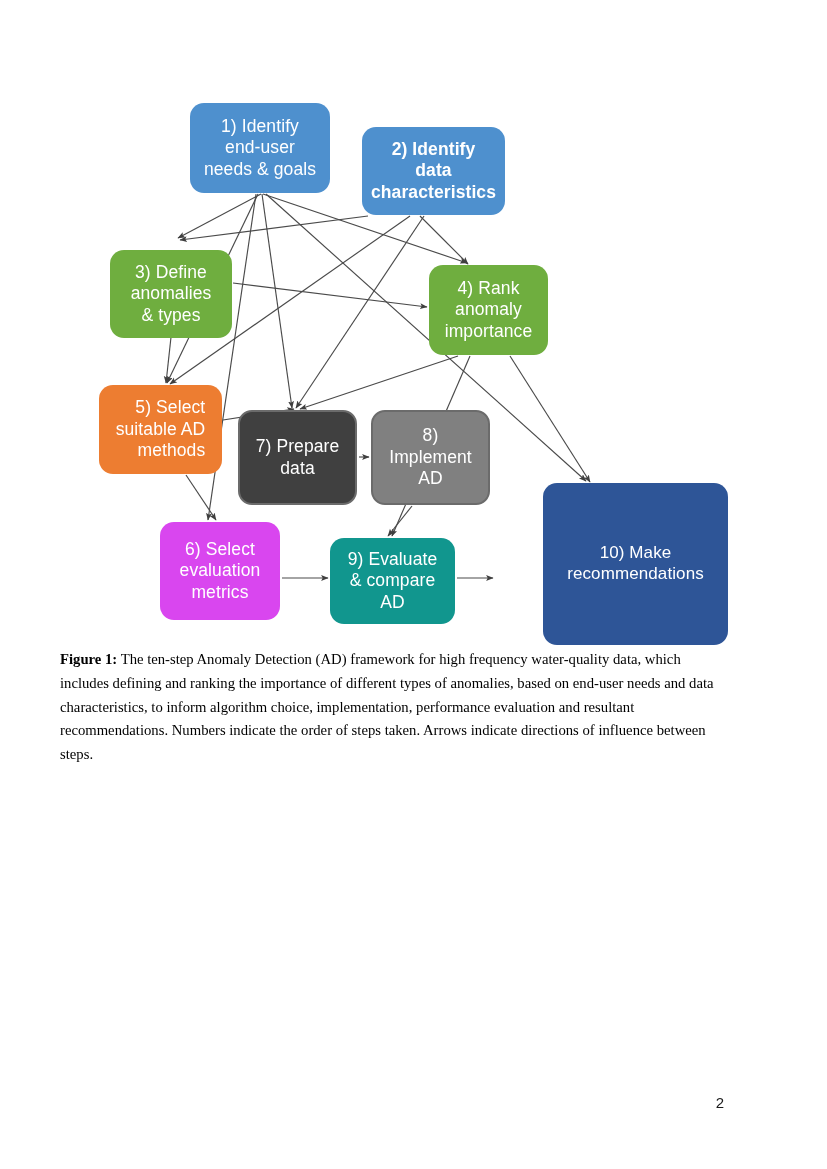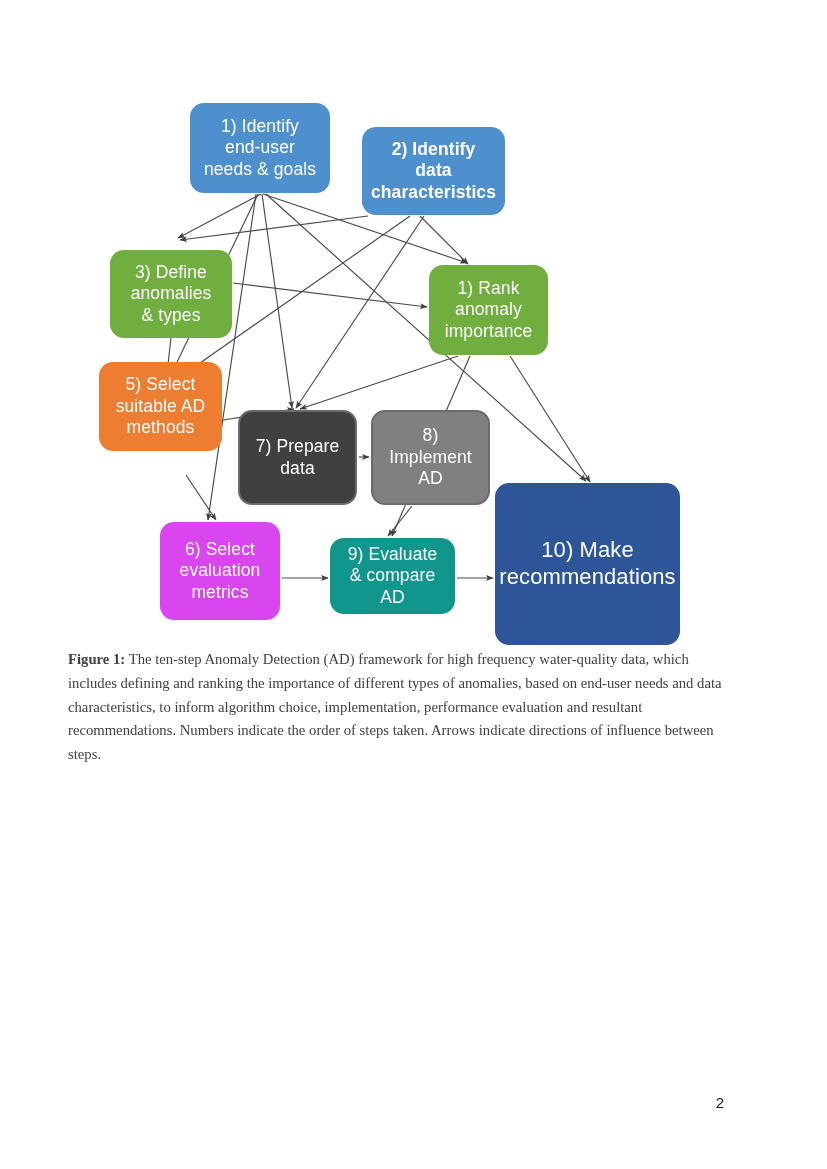--- a/index.html
+++ b/index.html
@@ -50,36 +50,36 @@
     color: #ffffff;
     font-family: "Liberation Sans", sans-serif;
     font-weight: 400;
     line-height: 1.22;
     border-radius: 14px;
     padding: 2px 12px;
     white-space: pre-line;
     letter-spacing: 0.1px;
   }
   .node.md { font-size: 17.5px; }
-  .node.lg { font-size: 22px; }
+  .node.lg { font-size: 17px; margin-left: 48px; }
 
   .node-gray {
     border: 2px solid #6b6b6b;
   }
 
   
   #caption {
     position: absolute;
-    left: 68px;
+    left: 60px;
     top: 648px;
     width: 662px;
     font-family: "Liberation Serif", serif;
     font-size: 14.7px;
     line-height: 1.62;
-    color: #404040;
+    color: #000000;
     text-align: left;
   }
   #caption b {
     font-weight: bold;
   }
 
   #page-number {
     position: absolute;
     left: 700px;
     top: 1094px;
@@ -131,35 +131,35 @@
     <div id="node-layer">
         <div class="node md" style="left: 190px; top: 103px; width: 140px; height: 90px; background: rgb(78, 144, 206);">1) Identify
 end-user
 needs &amp; goals</div>
         <div class="node md" style="left: 362px; top: 127px; width: 143px; height: 88px; background: rgb(78, 144, 206); font-weight: bold;">2) Identify
 data
 characteristics</div>
         <div class="node md" style="left: 110px; top: 239px; width: 122px; height: 88px; background: rgb(111, 174, 63); margin-top: 11px;">3) Define
 anomalies
 &amp; types</div>
-        <div class="node md" style="left: 429px; top: 265px; width: 119px; height: 90px; background: rgb(111, 174, 63);">1) Rank
+        <div class="node md" style="left: 429px; top: 265px; width: 119px; height: 90px; background: rgb(111, 174, 63);">4) Rank
 anomaly
 importance</div>
-        <div class="node md" style="left: 99px; top: 362px; width: 123px; height: 89px; background: rgb(237, 125, 49);">5) Select
+        <div class="node md" style="left: 99px; top: 385px; width: 123px; height: 89px; background: rgb(237, 125, 49); text-align: right;">5) Select
 suitable AD
 methods</div>
         <div class="node md" style="left: 160px; top: 522px; width: 120px; height: 98px; background: #d946ef;">6) Select
 evaluation
 metrics</div>
         <div class="node md node-gray" style="left: 238px; top: 410px; width: 119px; height: 95px; background: #404040; border-color: rgb(107, 107, 107);">7) Prepare
 data</div>
         <div class="node md node-gray" style="left: 371px; top: 410px; width: 119px; height: 95px; background: rgb(128, 128, 128); border-color: rgb(107, 107, 107);">8)
 Implement
 AD</div>
-        <div class="node md" style="left: 330px; top: 538px; width: 125px; height: 76px; background: rgb(17, 150, 142);">9) Evaluate
+        <div class="node md" style="left: 330px; top: 538px; width: 125px; height: 86px; background: rgb(17, 150, 142);">9) Evaluate
 &amp; compare
 AD</div>
         <div class="node lg" style="left: 495px; top: 483px; width: 185px; height: 162px; background: rgb(46, 85, 151);">10) Make
 recommendations</div>
       </div>
 
   </div>
 
   <div id="caption">
     <b>Figure 1:</b><span> The ten-step Anomaly Detection (AD) framework for high frequency water-quality data, which includes defining and ranking the importance of different types of anomalies, based on end-user needs and data characteristics, to inform algorithm choice, implementation, performance evaluation and resultant recommendations. Numbers indicate the order of steps taken. Arrows indicate directions of influence between steps.</span>

